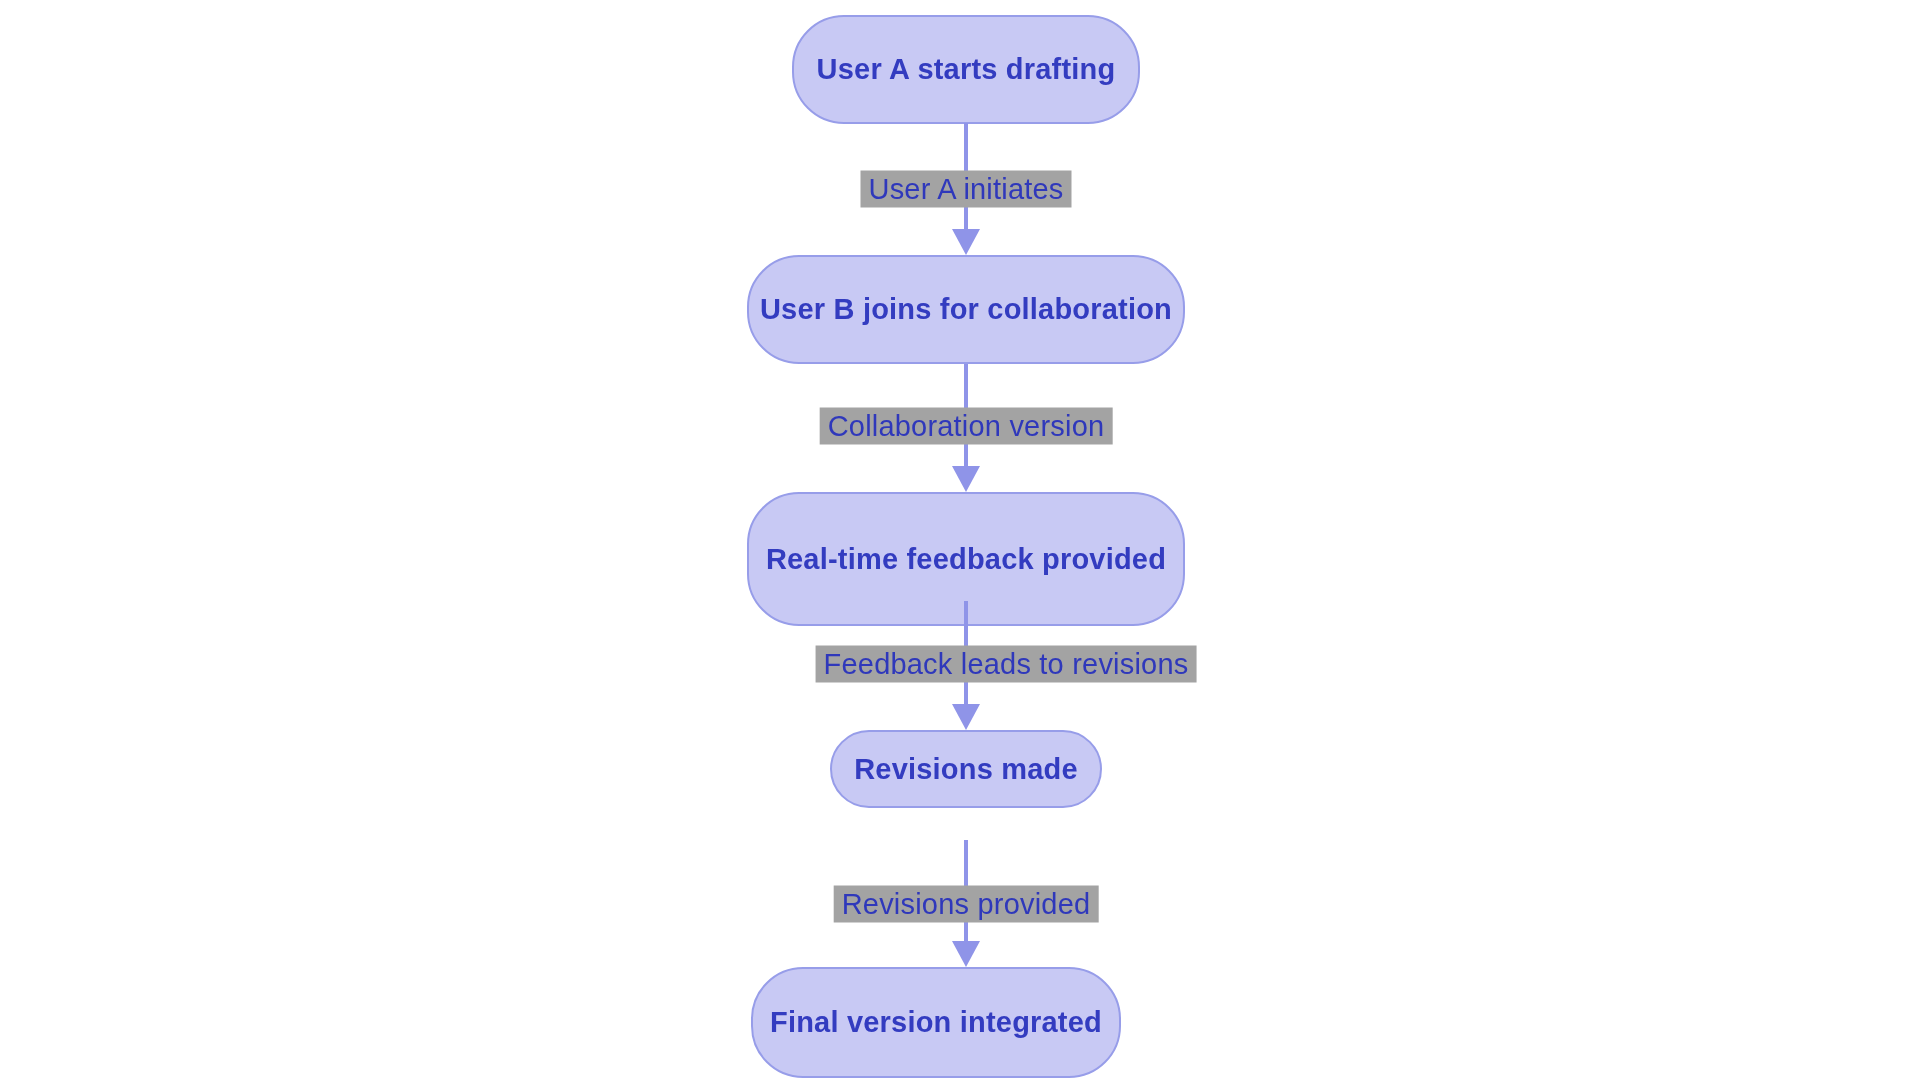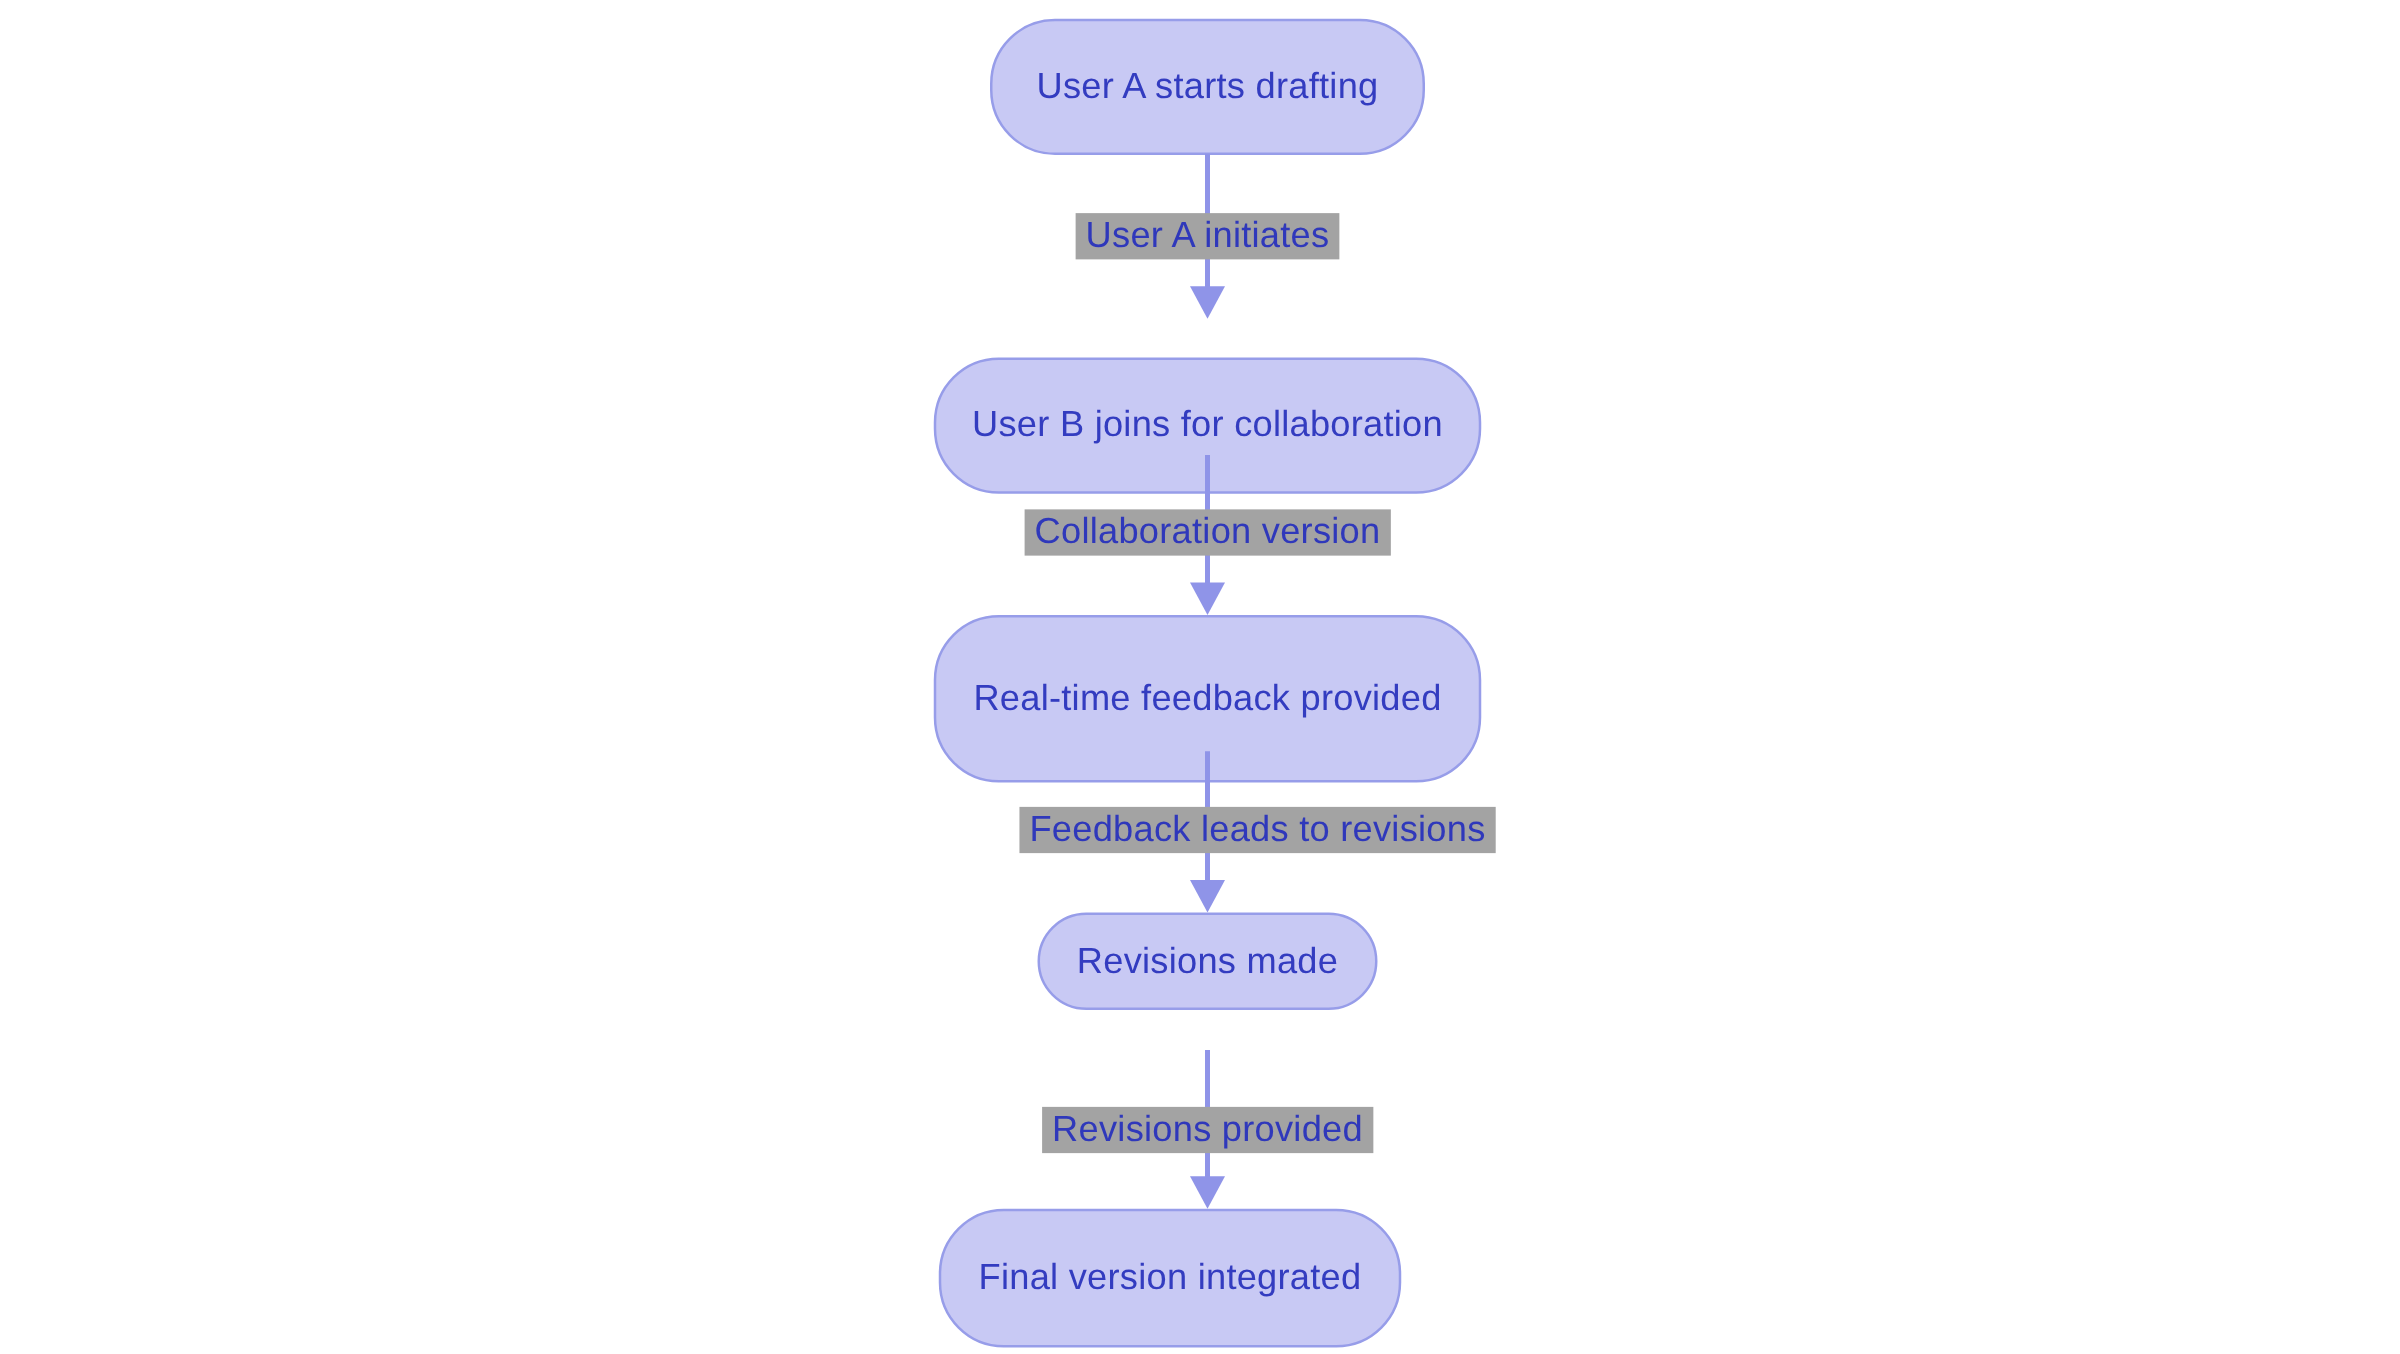--- a/index.html
+++ b/index.html
@@ -21,23 +21,24 @@
     background: var(--node-fill, #c8c9f4);
     border: 2px solid var(--node-border, #979de9);
     border-radius: 52px;
     display: flex;
     align-items: center;
     justify-content: center;
     color: var(--node-text, #333cc0);
     font-size: 29px;
     letter-spacing: 0.2px;
     text-align: center;
+    font-weight: bold;
   }
   .node-1 { left: 792px; top: 15px;  width: 348px; height: 109px; }
-  .node-2 { left: 747px; top: 255px; width: 438px; height: 109px; margin-top: 31px; }
+  .node-2 { left: 747px; top: 255px; width: 438px; height: 109px; }
   .node-3 { left: 747px; top: 492px; width: 438px; height: 134px; }
   .node-4 { left: 830px; top: 730px; width: 272px; height: 78px; }
   .node-5 { left: 751px; top: 967px; width: 370px; height: 111px; }
 
   .edge-line {
     position: absolute;
     left: 964px;
     width: 4px;
     background: var(--edge-color, #8f94e8);
   }

